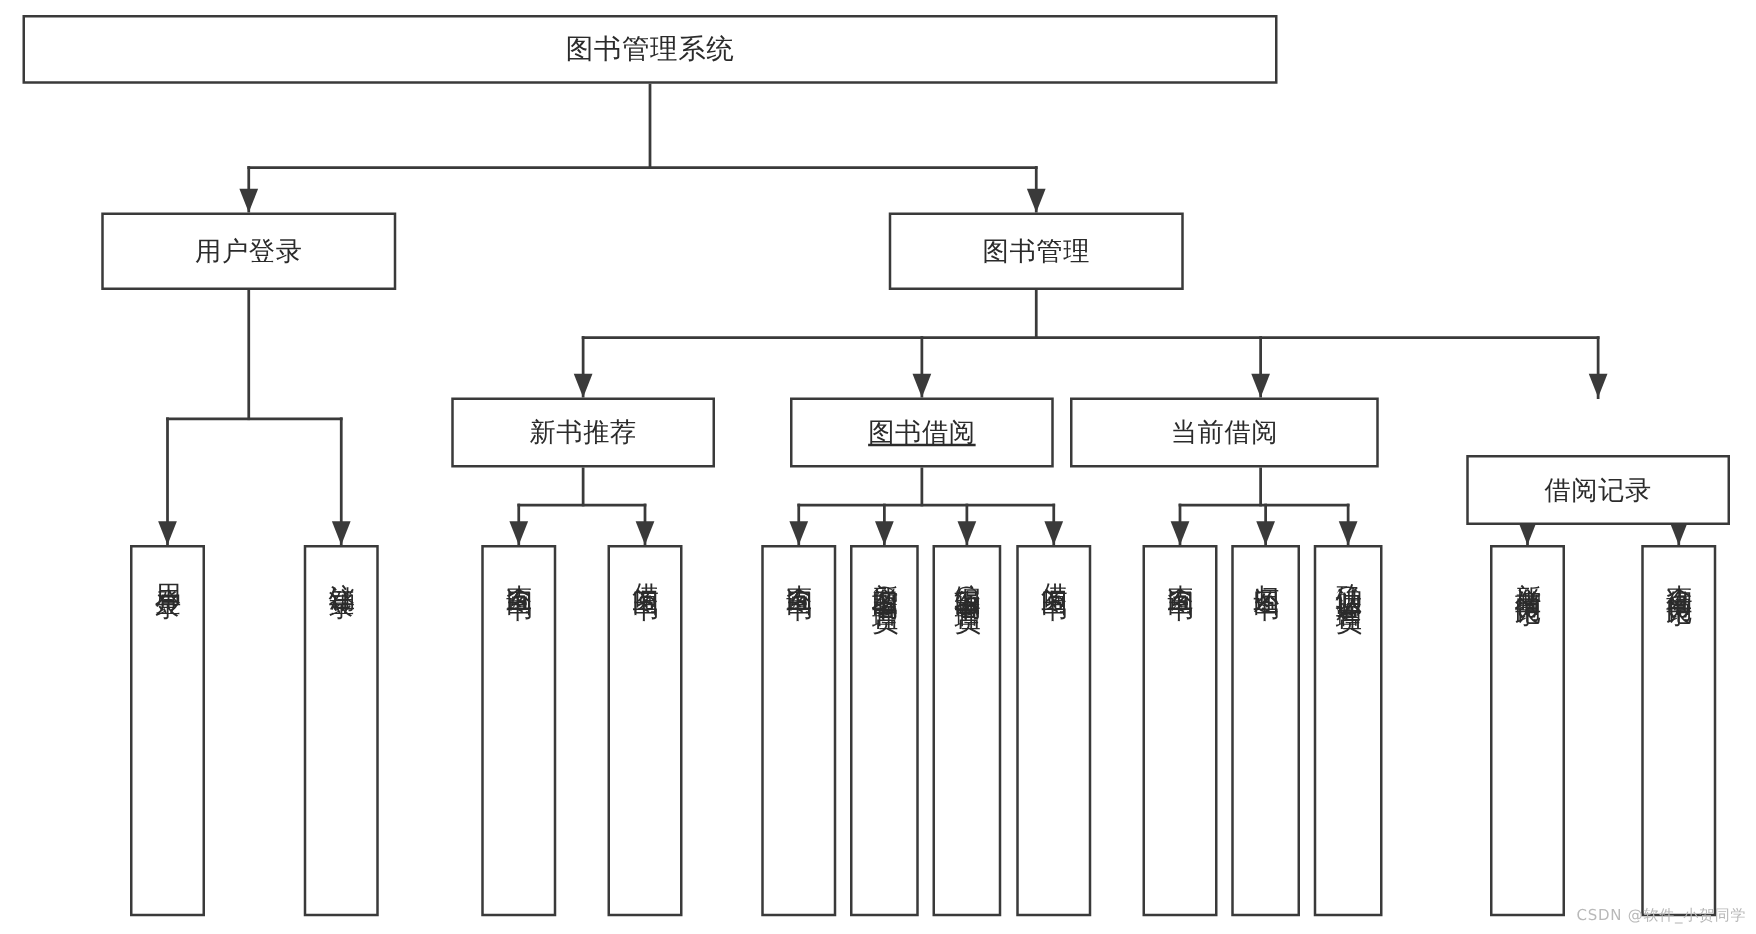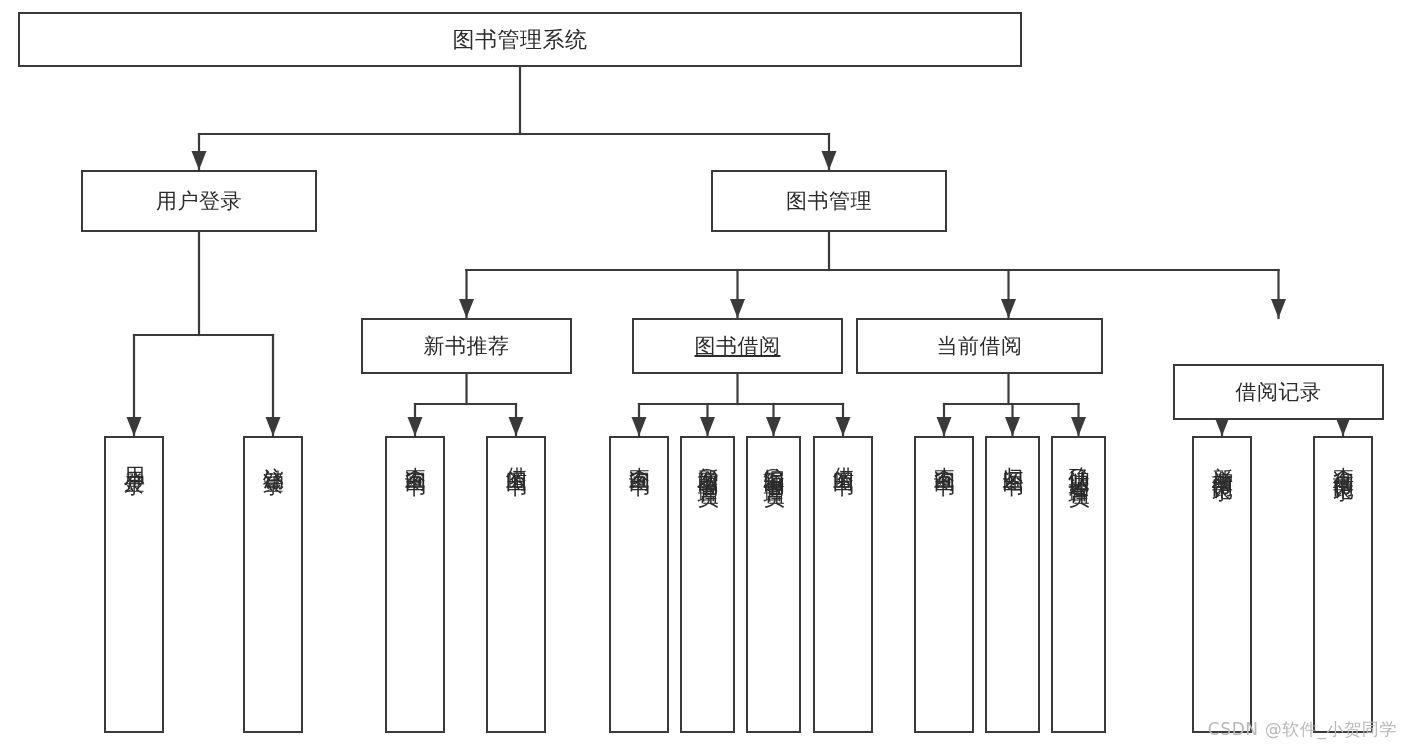--- a/index.html
+++ b/index.html
@@ -58,21 +58,21 @@
     text-orientation: upright;
     font-size: 21px;
     line-height: 1.0;
     letter-spacing: 3px;
     white-space: nowrap;
   }
   .watermark {
     position: absolute;
     right: 8px;
     bottom: 6px;
-    font-size: 17px;
+    font-size: 12px;
     color: #b9b9b9;
     letter-spacing: 0.6px;
     white-space: nowrap;
     font-family: "DejaVu Sans", "Liberation Sans", sans-serif;
     text-align: right;
   }
 </style>
 </head>
 <body>
 

